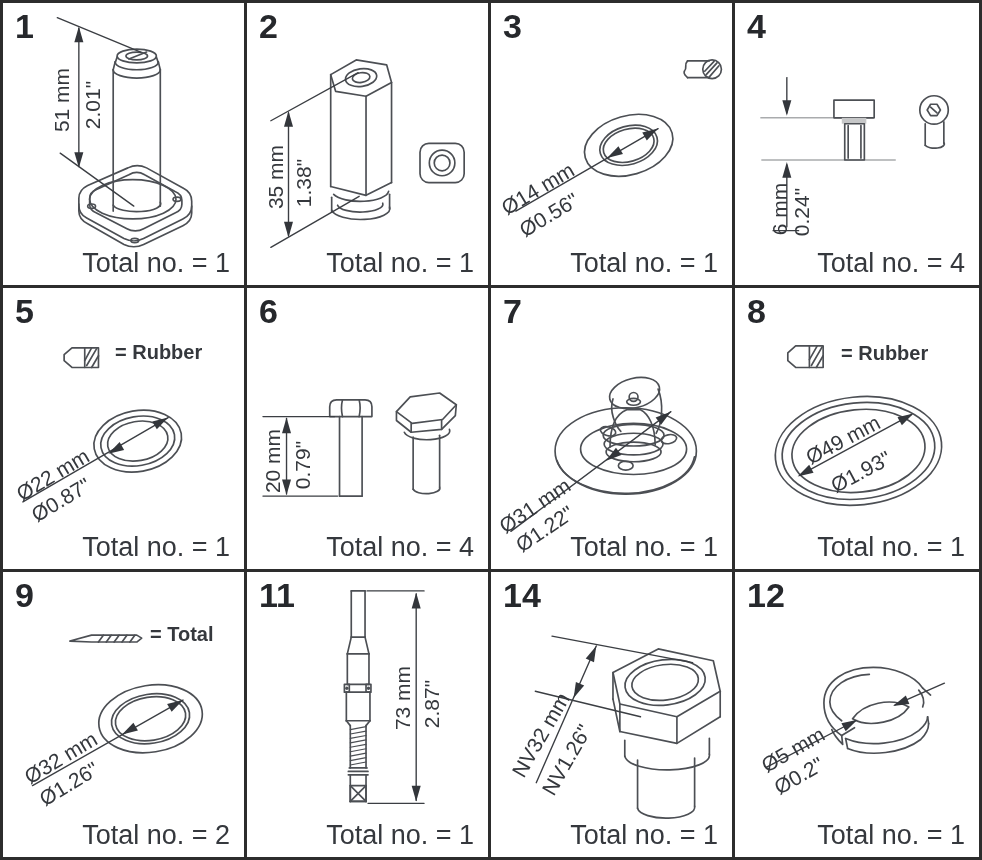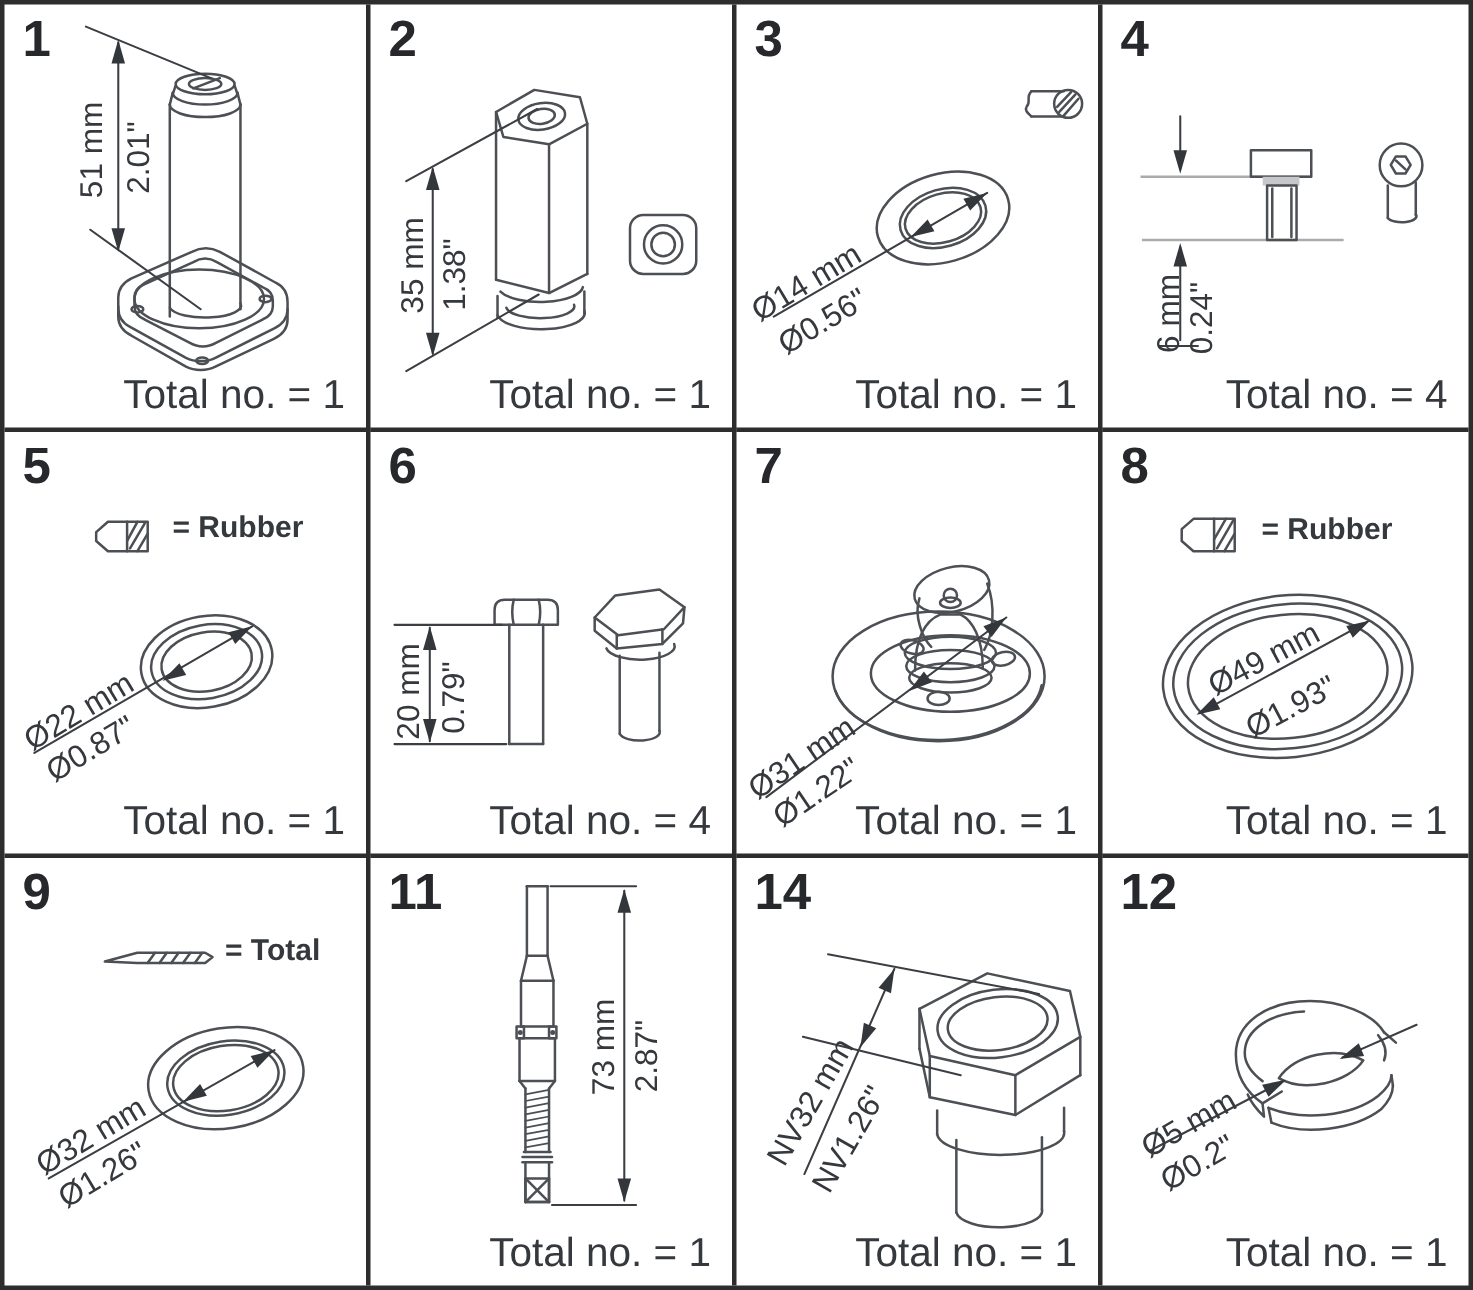--- a/index.html
+++ b/index.html
@@ -295,20 +295,21 @@
       </g>
       <g>
         <line class="dl" x1="30" y1="216" x2="183" y2="129"></line>
         <polygon class="ah" points="0,0 -16,-4.6 -16,4.6" transform="translate(183,129) rotate(-30)"></polygon>
         <polygon class="ah" points="0,0 -16,-4.6 -16,4.6" transform="translate(121,164) rotate(150)"></polygon>
       </g>
     </svg>
     <span class="legend" style="left:147px;top:51px;">= Total</span>
     <span class="dim" style="left:58px;top:186px;transform:translate(-50%,-50%) rotate(-31deg);">Ø32 mm</span>
     <span class="dim" style="left:66px;top:212px;transform:translate(-50%,-50%) rotate(-31deg);">Ø1.26"</span>
+    <span class="total">Total no. = 2</span>
   </div>
 
   <div class="cell">
     <span class="num">11</span>
     <svg class="draw" viewBox="0 0 245 287">
       <g class="pl">
         <line x1="106" y1="18" x2="120" y2="18"></line>
         <line x1="106" y1="18" x2="106" y2="65"></line>
           <line x1="120" y1="18" x2="120" y2="65"></line>
         <line x1="106" y1="65" x2="120" y2="65"></line>

